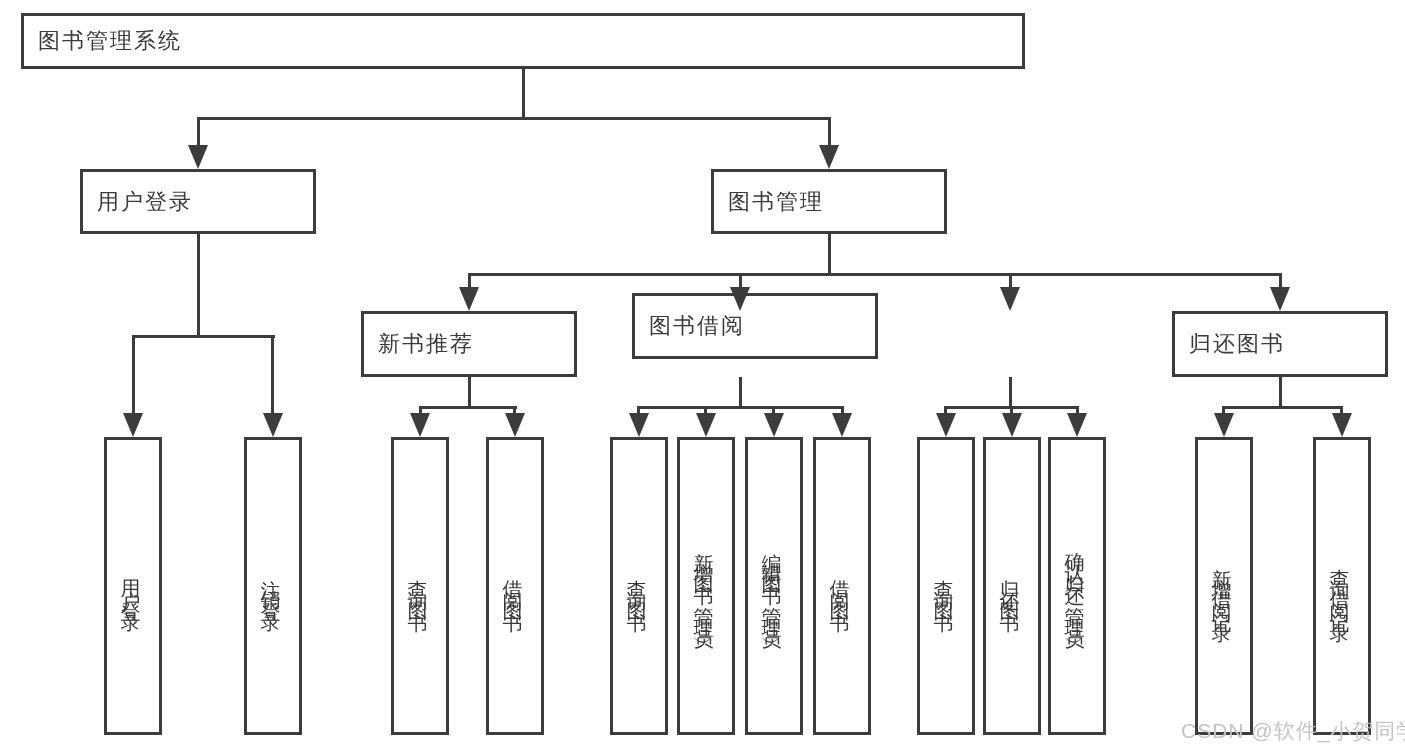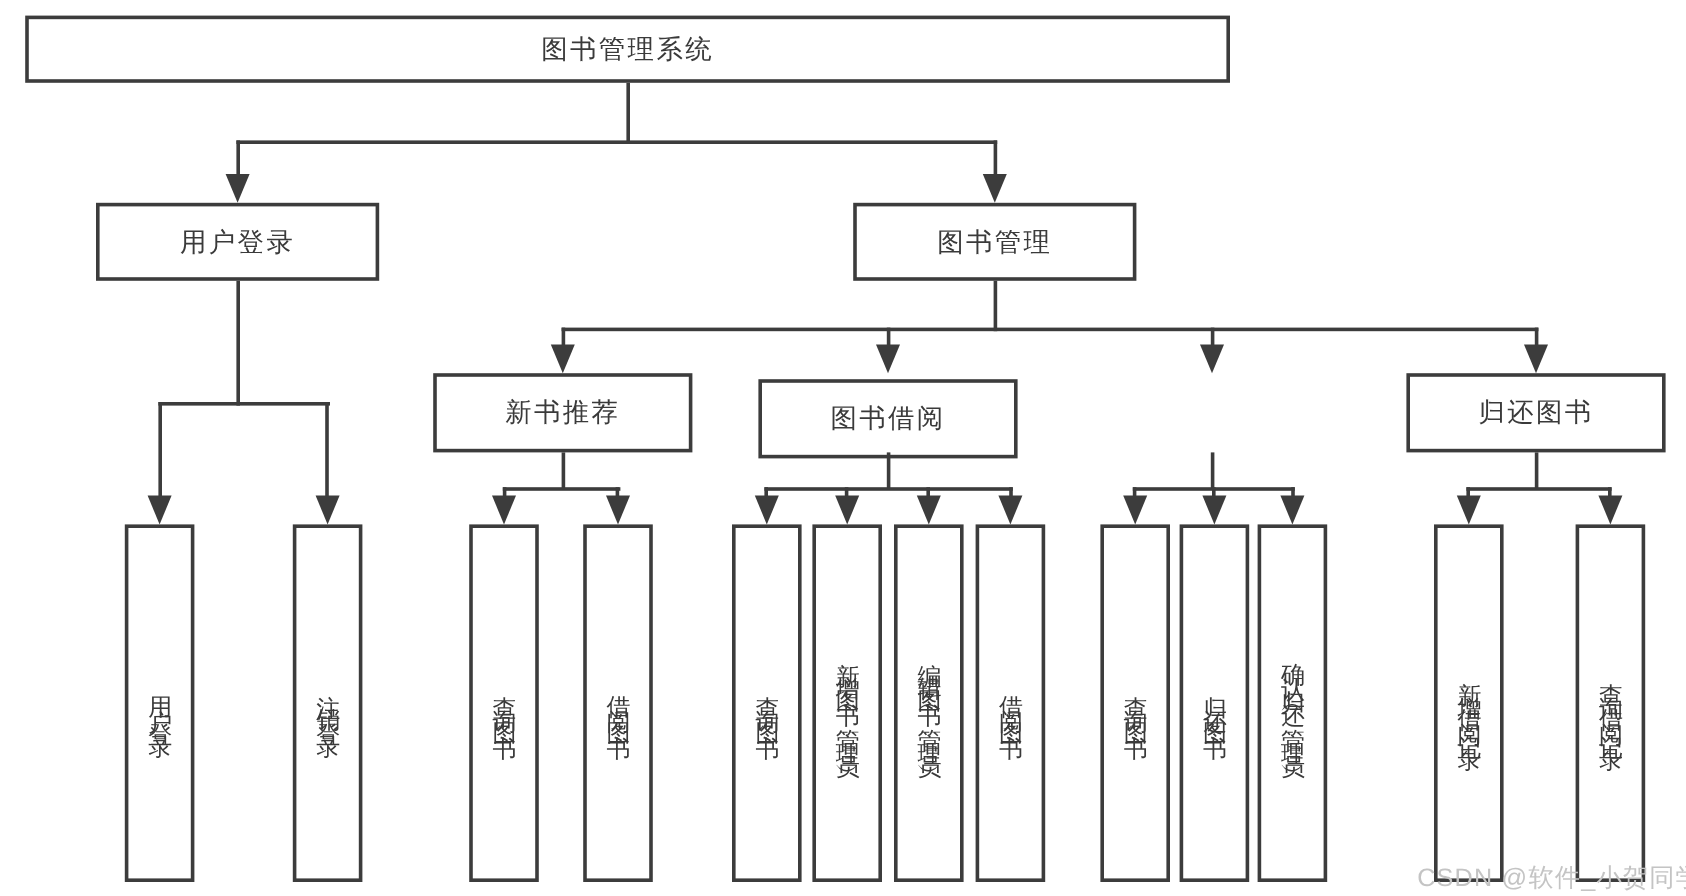--- a/index.html
+++ b/index.html
@@ -18,21 +18,21 @@
     font-family: "Liberation Sans", "DejaVu Sans", sans-serif;
     overflow: hidden;
   }
   .box {
     position: absolute;
     box-sizing: border-box;
     border: 3px solid var(--line);
     background: #fff;
     display: flex;
     align-items: center;
-    justify-content: center;
+    padding-left: 14px;
   }
   .box.h span {
     font-size: 22px;
     letter-spacing: 2px;
     white-space: nowrap;
   }
   .box.v span {
     writing-mode: vertical-rl;
     text-orientation: mixed;
     font-size: 20px;
@@ -70,21 +70,21 @@
   <div class="box h" style="left:80px;top:169px;width:236px;height:65px">
     <span>用户登录</span>
   </div>
   <div class="box h" style="left:361px;top:311px;width:216px;height:66px">
     <span>新书推荐</span>
   </div>
 
   <div class="box h" style="left:711px;top:169px;width:236px;height:65px">
     <span>图书管理</span>
   </div>
-  <div class="box h" style="left:632px;top:316px;width:216px;height:66px">
+  <div class="box h" style="left:632px;top:293px;width:246px;height:66px">
     <span>图书借阅</span>
   </div>
   <div class="box h" style="left:1172px;top:311px;width:216px;height:66px">
     <span>归还图书</span>
   </div>
 
   <div class="box v" style="left:104px;top:437px;width:58px;height:298px">
     <span>用户登录</span>
   </div>
   <div class="box v" style="left:244px;top:437px;width:58px;height:298px">

